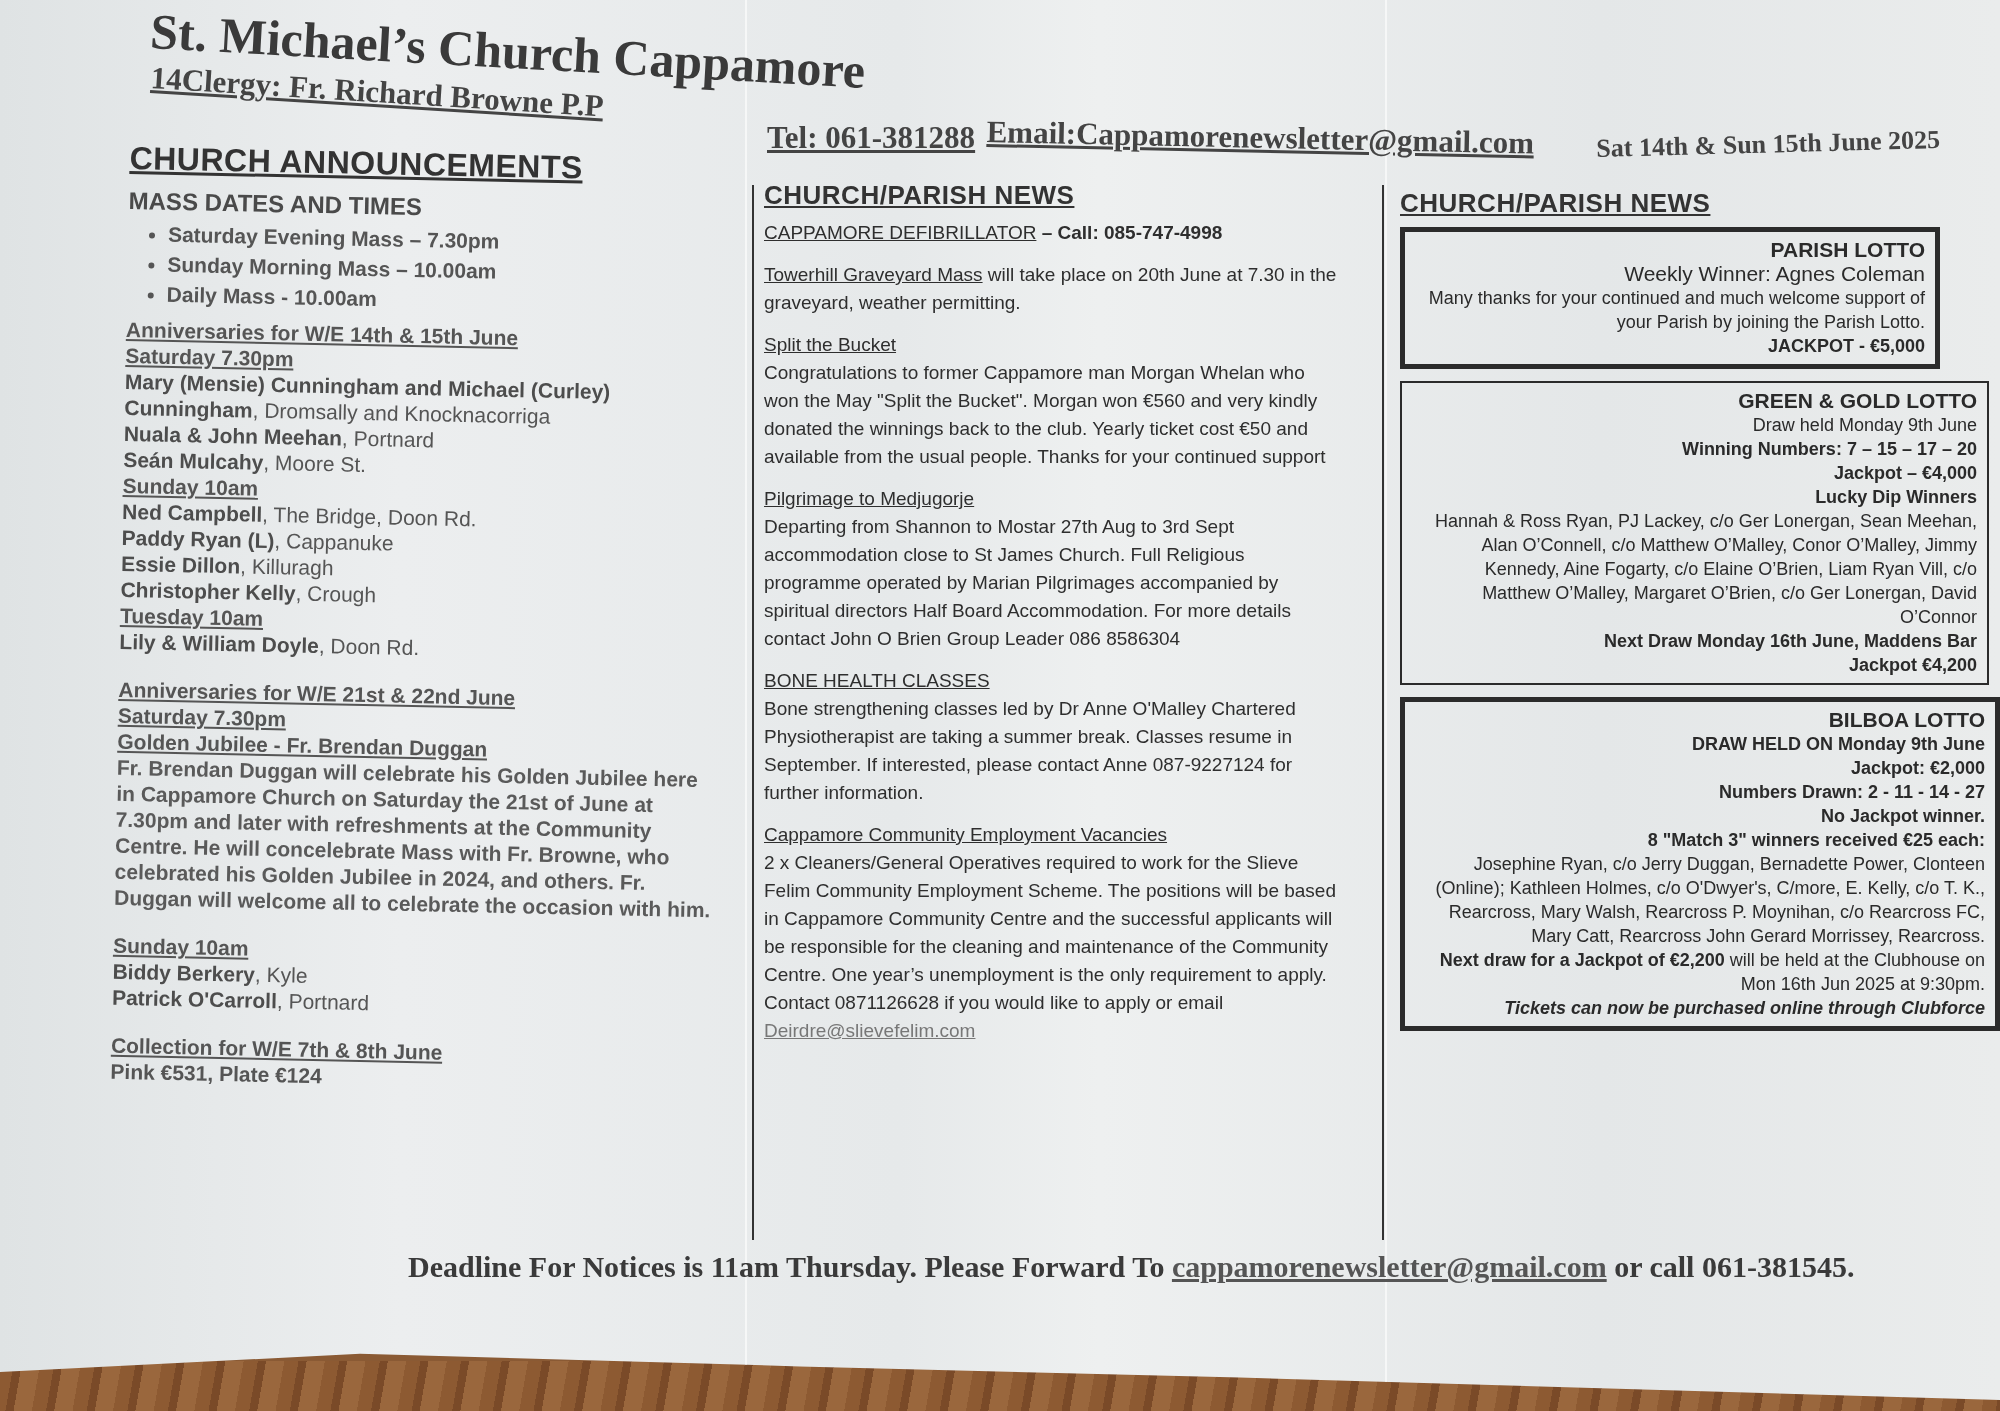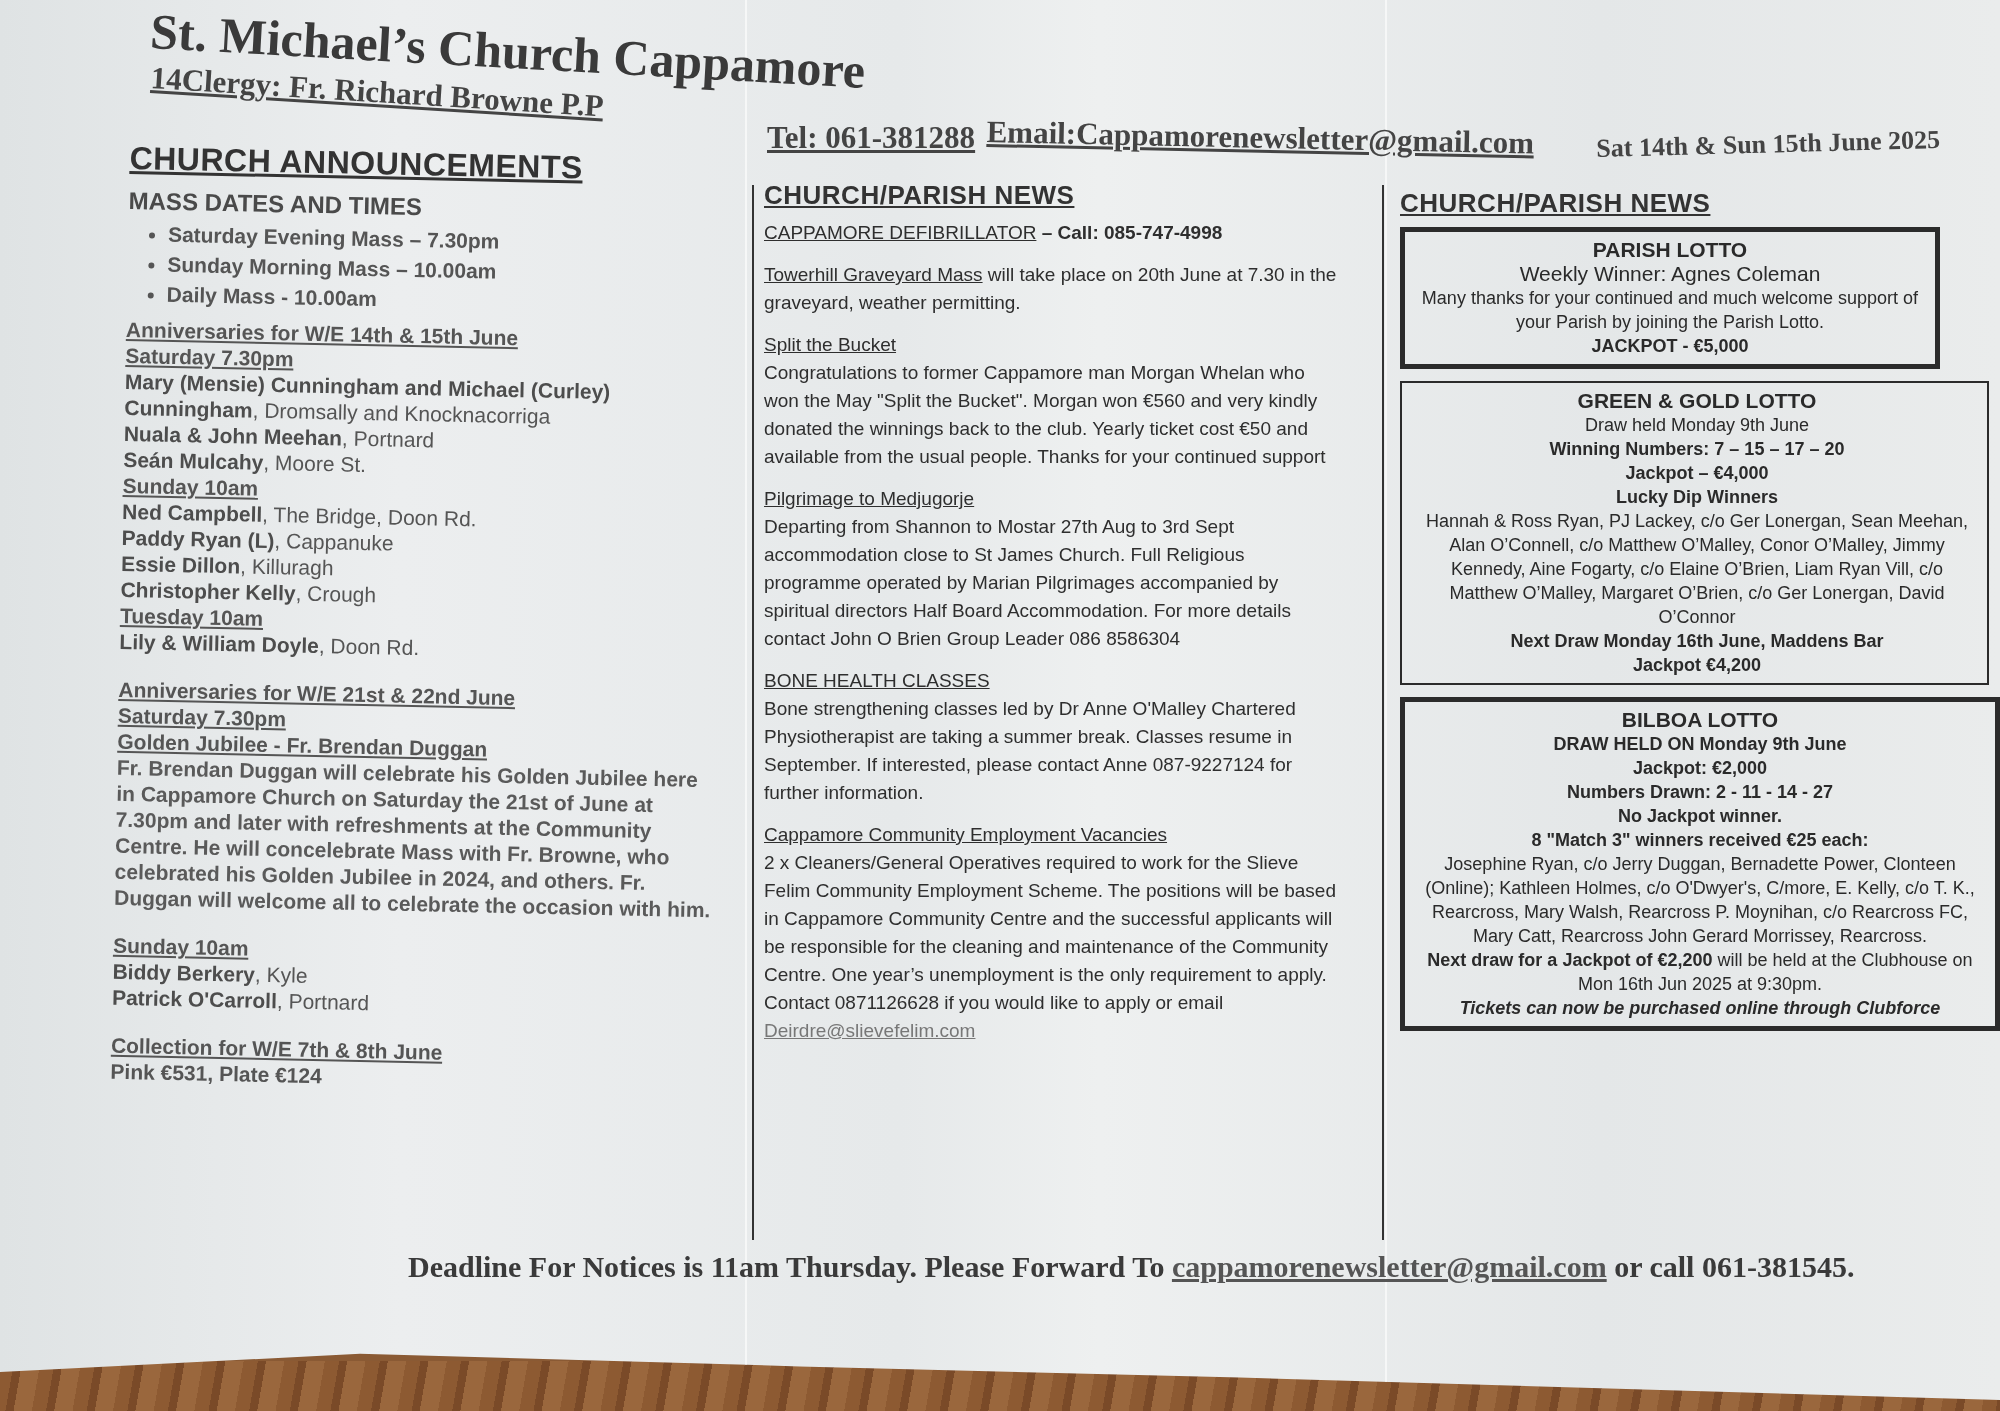--- a/index.html
+++ b/index.html
@@ -43,21 +43,21 @@
   .col1 .ln b { color:#4d4d4d; }
   .col1 .para { font-size:21px; font-weight:bold; color:#5a5a5a; line-height:26px; }
   .gap { height:22px; }
 
   .col2 .item { font-size:19px; color:#2e2e2e; line-height:28px; margin-bottom:14px; }
   .col2 .h { font-weight:normal; text-decoration:underline; }
   .col2 .link { color:#777; text-decoration:underline; }
 
   .vrule { position:absolute; width:2px; background:#333; }
 
-  .box { border:5px solid #2b2b2b; text-align:center; color:#2a2a2a; padding:6px 10px; margin-bottom:12px; }
+  .box { border:5px solid #2b2b2b; text-align:right; color:#2a2a2a; padding:6px 10px; margin-bottom:12px; }
   .box .bt { font-weight:bold; font-size:21px; }
   .box .ln { font-size:18px; line-height:24px; }
   .box .b { font-weight:bold; }
   .box .i { font-style:italic; font-weight:bold; }
   .box2 { border-width:2px; }
 
   .footer { position:absolute; left:408px; top:1250px; font-size:30px; font-weight:bold; color:#3a3a3a; white-space:nowrap; }
   .footer .em { text-decoration:underline; color:#555; }
 </style>
 </head>

